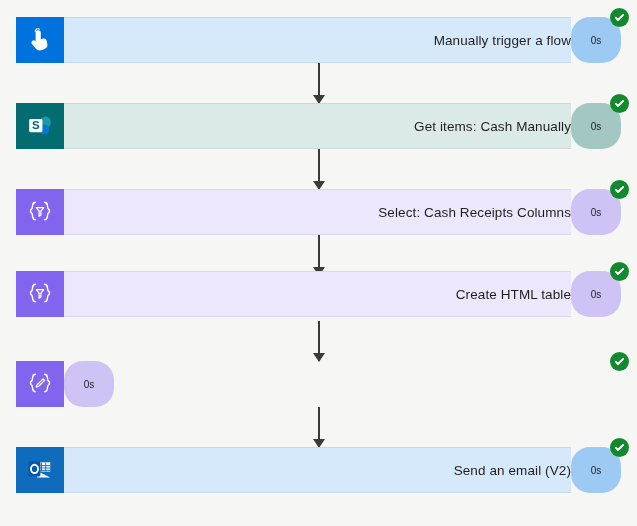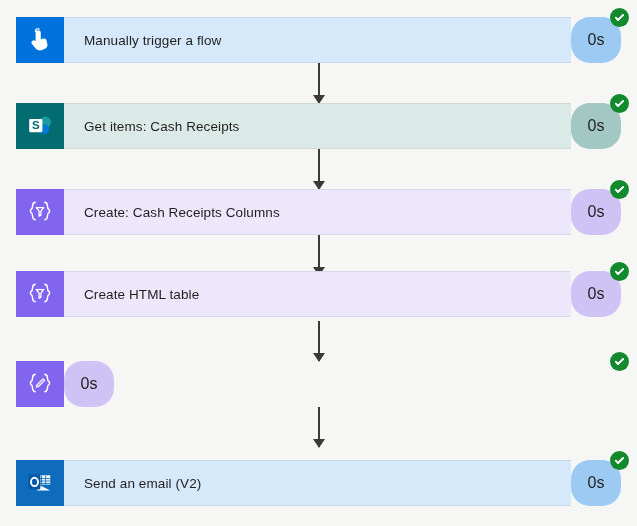--- a/index.html
+++ b/index.html
@@ -59,36 +59,37 @@
 
   .step-body {
     flex: 1 1 auto;
     display: flex;
     align-items: center;
     padding-left: 20px;
     box-sizing: border-box;
     border-top: 1px solid rgba(0,0,0,0.07);
     border-bottom: 1px solid rgba(0,0,0,0.07);
     overflow: hidden;
+    justify-content: flex-end;
   }
 
   .step-label {
     font-size: 13.5px;
     color: #201f1e;
     white-space: nowrap;
     letter-spacing: 0.1px;
   }
 
   .step-duration {
     width: 50px;
     min-width: 50px;
     display: flex;
     align-items: center;
     justify-content: center;
-    font-size: 16px;
+    font-size: 10px;
     color: #201f1e;
     border-radius: 19px;
   }
 
   
   .status-badge {
     position: absolute;
     top: -9px;
     right: -8px;
     width: 19px;
@@ -132,42 +133,42 @@
     <div class="step-card" style="top: 103px;">
       <div class="step-icon-tile" style="background:#036C70">
         <svg class="icon-art" width="28" height="26" viewBox="0 0 28 26" aria-hidden="true">
           <circle cx="19.4" cy="9.2" r="5.6" fill="#1a9ba1"></circle>
           <circle cx="18.2" cy="16.4" r="5.0" fill="#0078d4"></circle>
           <rect x="3.2" y="6.0" width="13.2" height="13.2" rx="1.1" fill="#ffffff"></rect>
           <text x="9.8" y="16.3" font-family="&quot;Liberation Sans&quot;, sans-serif" font-size="11.5" font-weight="bold" fill="#036C70" text-anchor="middle">S</text>
         </svg>
       </div>
       <div class="step-body" style="background:#dceae7">
-        <span class="step-label">Get items: Cash Receipts</span>
+        <span class="step-label">Get items: Cash Manually</span>
       </div>
       <div class="step-duration" style="background:#a3c8c3">0s</div>
       <div class="status-badge">
         <svg width="11" height="11" viewBox="0 0 11 11" aria-hidden="true">
           <path d="M1.8 5.7l2.2 2.3L9.1 3" stroke="#ffffff" stroke-width="1.9" fill="none" stroke-linecap="round" stroke-linejoin="round"></path>
         </svg>
       </div>
     </div>
     <div class="connector" style="top: 149px; height: 40px;">
       <span class="arrow-head"></span>
     </div>
     <div class="step-card" style="top: 189px;">
       <div class="step-icon-tile" style="background:#8265ef">
         <svg class="icon-art" width="30" height="26" viewBox="0 0 30 26" aria-hidden="true">
           <path d="M10.2 3.3c-2.1.4-2.6 1.6-2.6 3.5 0 2.2-.5 3.4-2 4.1v2.2c1.5.7 2 1.9 2 4.1 0 1.9.5 3.1 2.6 3.5" stroke="#ffffff" stroke-width="1.45" fill="none" stroke-linecap="round" stroke-linejoin="round"></path>
           <path d="M19.8 3.3c2.1.4 2.6 1.6 2.6 3.5 0 2.2.5 3.4 2 4.1v2.2c-1.5.7-2 1.9-2 4.1 0 1.9-.5 3.1-2.6 3.5" stroke="#ffffff" stroke-width="1.45" fill="none" stroke-linecap="round" stroke-linejoin="round"></path>
           <path d="M11.3 8.6h7.4l-2.8 3.6v3.9l-1.8 1.1v-5z" fill="none" stroke="#ffffff" stroke-width="1.3" stroke-linejoin="round"></path>
         </svg>
       </div>
       <div class="step-body" style="background:#ece7fb">
-        <span class="step-label">Create: Cash Receipts Columns</span>
+        <span class="step-label">Select: Cash Receipts Columns</span>
       </div>
       <div class="step-duration" style="background:#cfc2f5">0s</div>
       <div class="status-badge">
         <svg width="11" height="11" viewBox="0 0 11 11" aria-hidden="true">
           <path d="M1.8 5.7l2.2 2.3L9.1 3" stroke="#ffffff" stroke-width="1.9" fill="none" stroke-linecap="round" stroke-linejoin="round"></path>
         </svg>
       </div>
     </div>
     <div class="connector" style="top: 235px; height: 40px;">
       <span class="arrow-head"></span>
@@ -204,21 +205,21 @@
       <div class="step-duration" style="background:#cfc2f5">0s</div>
       <div class="status-badge">
         <svg width="11" height="11" viewBox="0 0 11 11" aria-hidden="true">
           <path d="M1.8 5.7l2.2 2.3L9.1 3" stroke="#ffffff" stroke-width="1.9" fill="none" stroke-linecap="round" stroke-linejoin="round"></path>
         </svg>
       </div>
     </div>
     <div class="connector" style="top: 407px; height: 40px;">
       <span class="arrow-head"></span>
     </div>
-    <div class="step-card" style="top: 460px;">
+    <div class="step-card" style="top: 447px;">
       <div class="step-icon-tile" style="background:#0F6CBD">
         <svg class="icon-art" width="28" height="26" viewBox="0 0 28 26" aria-hidden="true">
           <rect x="11.2" y="5.6" width="13.0" height="9.0" fill="#ffffff"></rect>
           <path d="M11.2 5.6h13.0v1.0l-6.5 4.3-6.5-4.3z" fill="#ffffff"></path>
           <g stroke="#0F6CBD" stroke-width="0.9">
             <line x1="11.2" y1="8.6" x2="24.2" y2="8.6"></line>
             <line x1="11.2" y1="11.0" x2="24.2" y2="11.0"></line>
             <line x1="11.2" y1="13.4" x2="24.2" y2="13.4"></line>
             <line x1="15.5" y1="5.6" x2="15.5" y2="14.6"></line>
             <line x1="19.7" y1="5.6" x2="19.7" y2="14.6"></line>

